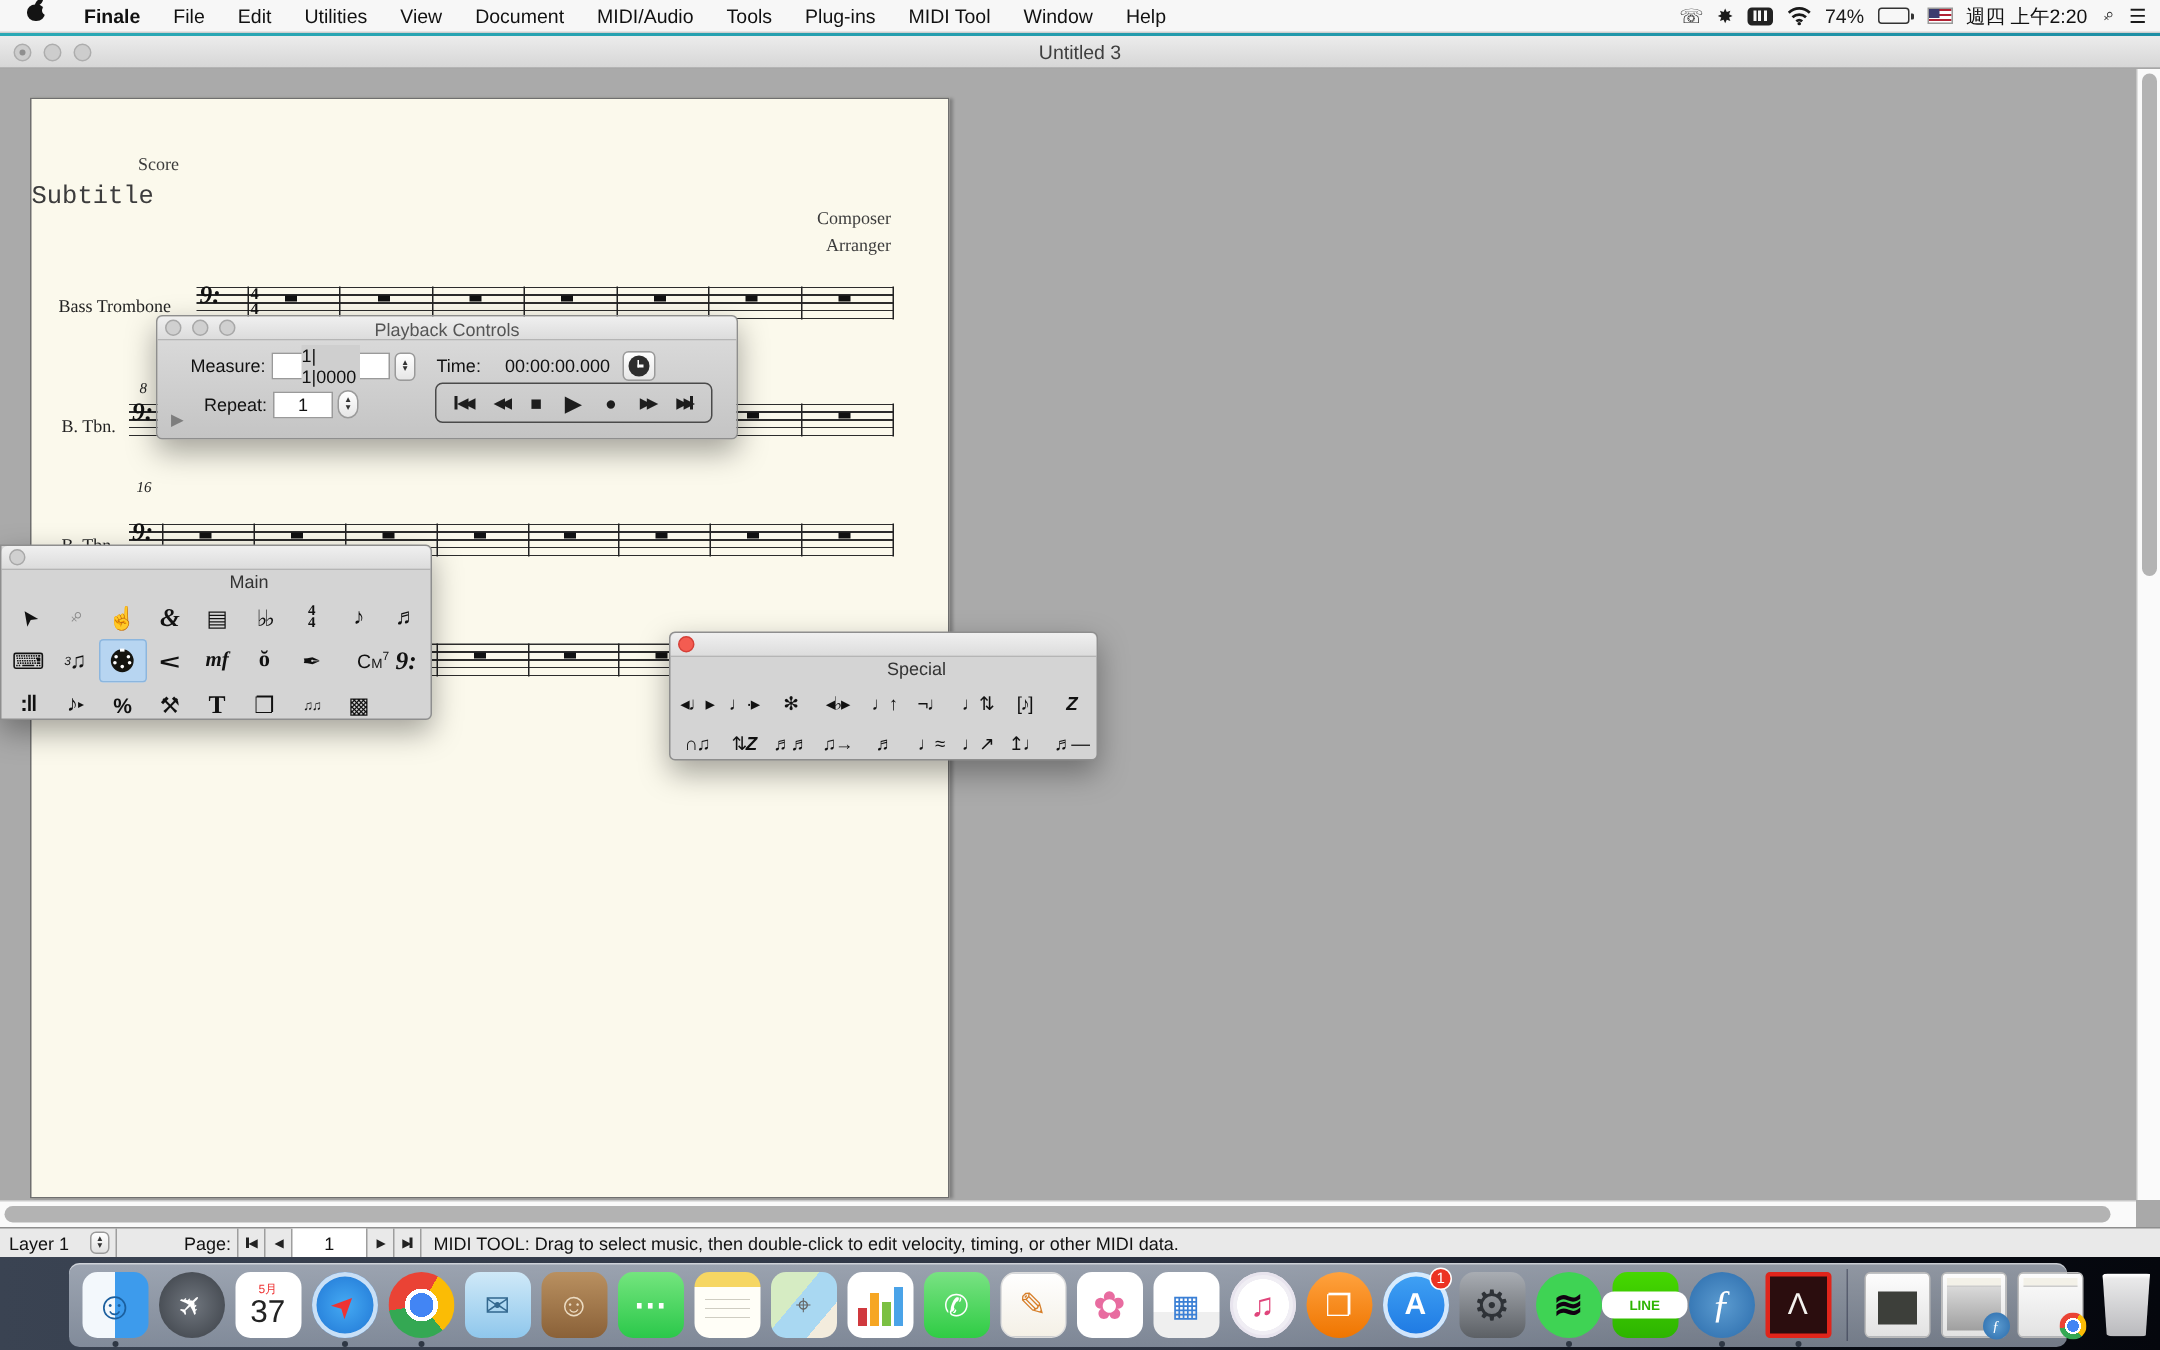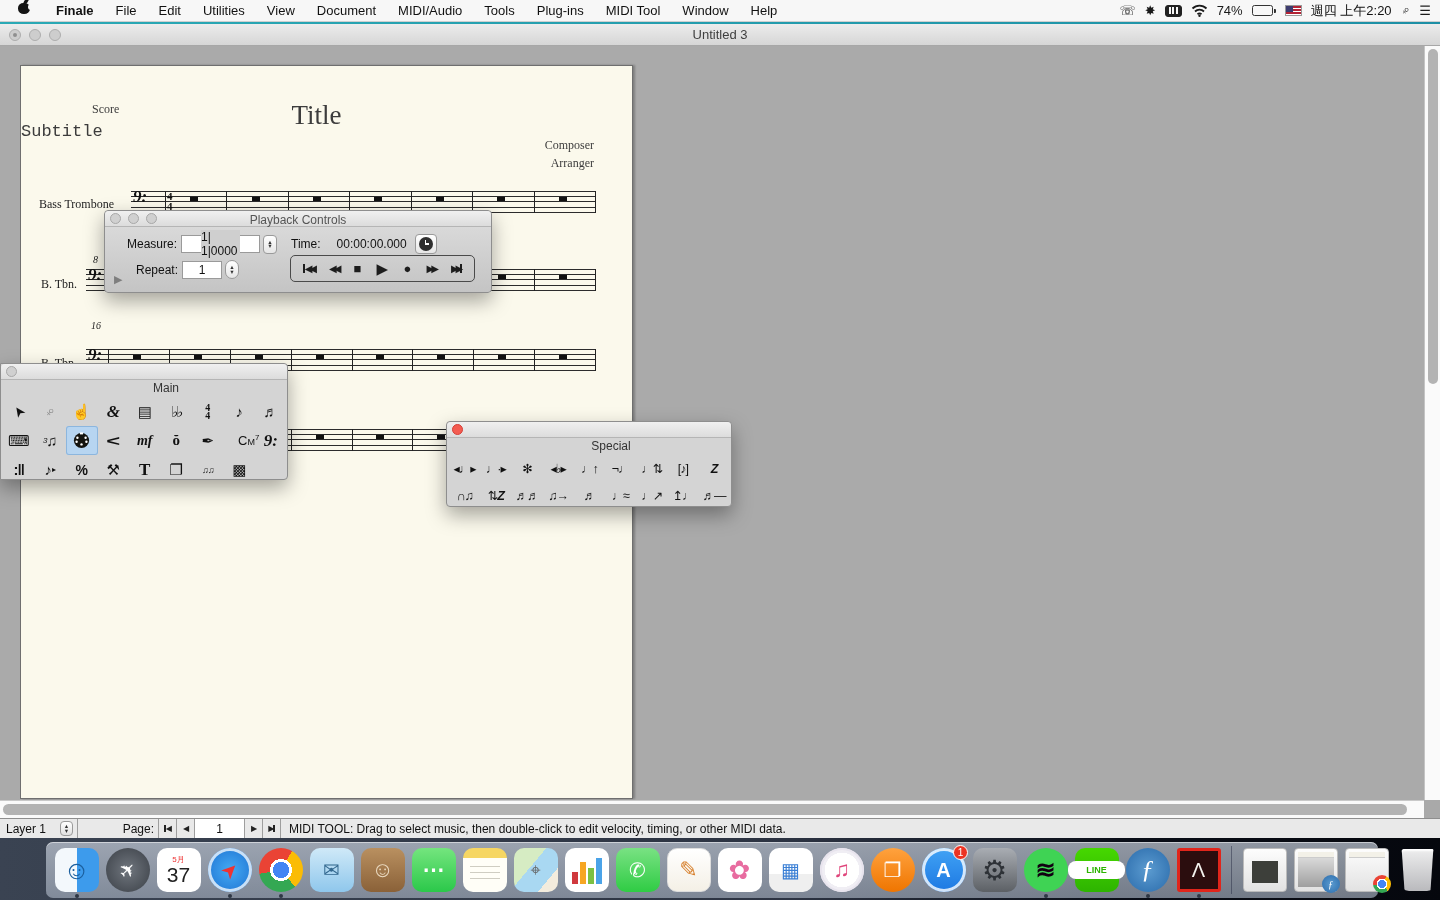--- a/index.html
+++ b/index.html
@@ -257,21 +257,20 @@
   <div class="tl-group">
     <span class="tl dot"></span>
     <span class="tl"></span>
     <span class="tl"></span>
   </div>
 </div>
 
 <div id="content">
   <div id="page">
     <div class="sc-text" id="t-score">Score</div>
-    <div class="sc-text" id="t-title">Title</div>
     <div class="sc-text" id="t-subtitle">Subtitle</div>
     <div class="sc-text" id="t-composer">Composer</div>
     <div class="sc-text" id="t-arranger">Arranger</div>
     <div id="systems">
         <div class="sys-label" style="left: 18px; top: 131px;">Bass Trombone</div>
         <div class="staff" style="left: 110px; top: 125px; width: 465px; height: 21.5px;">
           <span class="clefblk">9:</span>
           <span class="tsig">4<br>4</span>
           <div class="meas-row" style="left: 34px;">
             <div class="measure">

